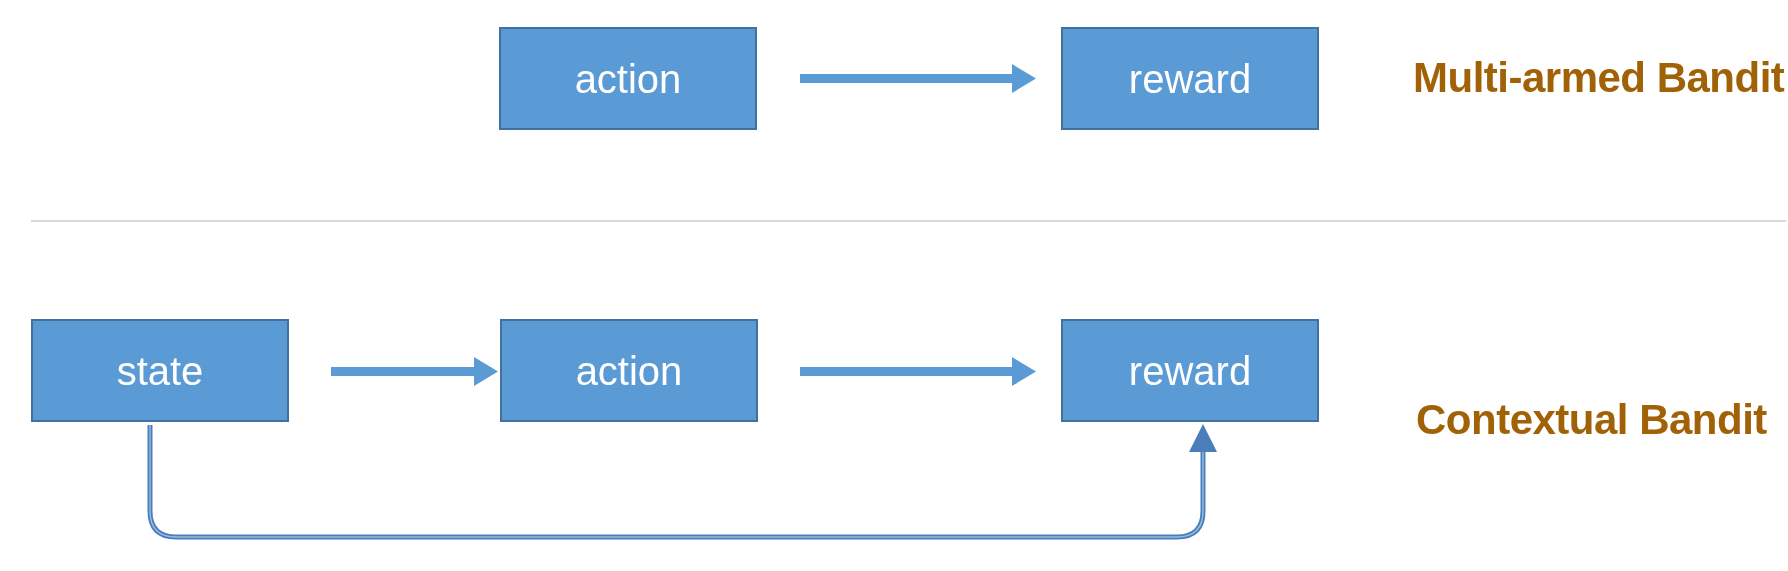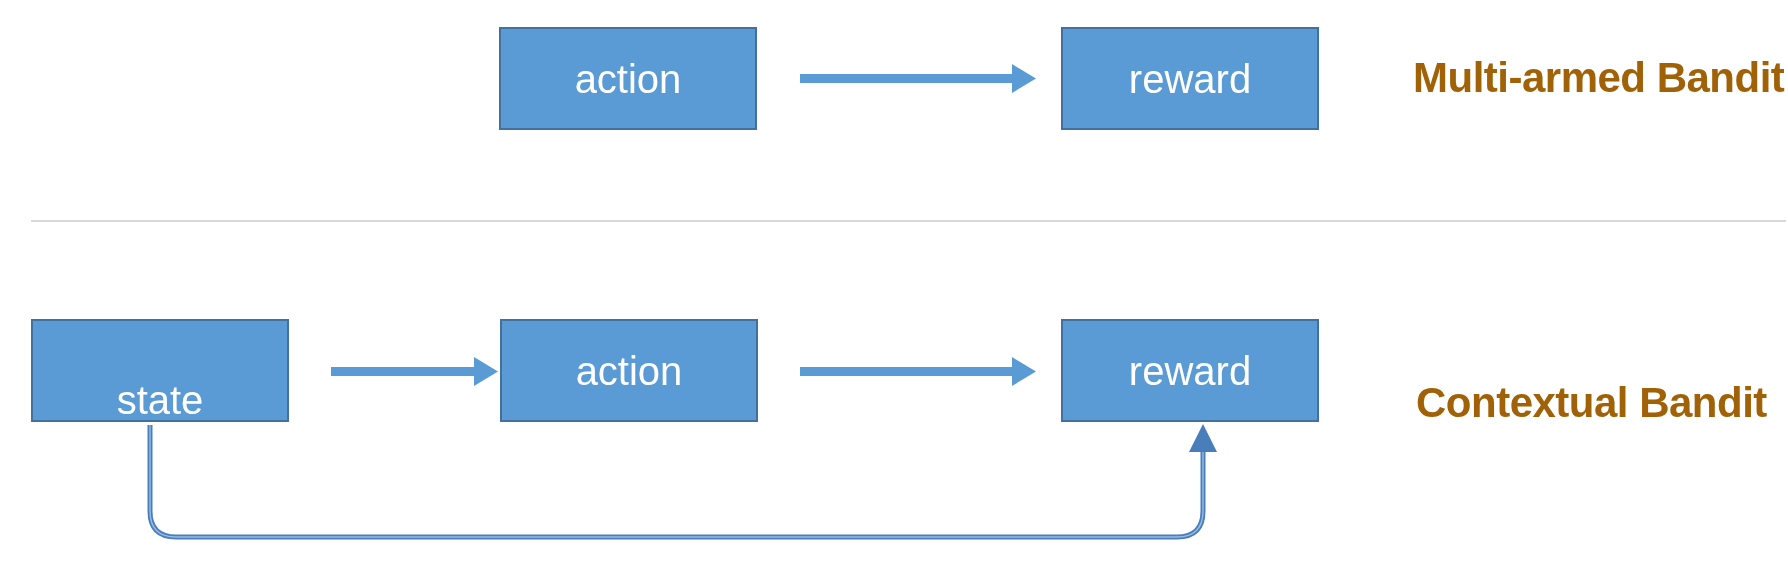--- a/index.html
+++ b/index.html
@@ -38,34 +38,34 @@
     border: 2px solid #41719c;
     display: flex;
     align-items: center;
     justify-content: center;
     color: #ffffff;
     font-size: 40px;
     line-height: 1;
   }
   .node-action-top  { left: 499px;  top: 27px;  }
   .node-reward-top  { left: 1061px; top: 27px;  }
-  .node-state       { left: 31px;   top: 319px; align-items: flex-end; }
+  .node-state       { left: 31px;   top: 319px; }
   .node-action-bot  { left: 500px;  top: 319px; }
   .node-reward-bot  { left: 1061px; top: 319px; }
   .diagram-title {
     position: absolute;
     color: #a16207;
     font-size: 42px;
     font-weight: bold;
     letter-spacing: -0.5px;
     white-space: nowrap;
     line-height: 48px;
   }
   .title-multi      { left: 1413px; top: 54px;  }
-  .title-contextual { left: 1416px; top: 379px; }
+  .title-contextual { left: 1416px; top: 396px; }
 </style>
 </head>
 <body>
 
 <div class="canvas">
 
   <svg class="arrows-layer" viewBox="0 0 1788 571">
 
     <g>
       <rect x="800" y="74" width="213" height="9" fill="#5b9bd5"></rect>

